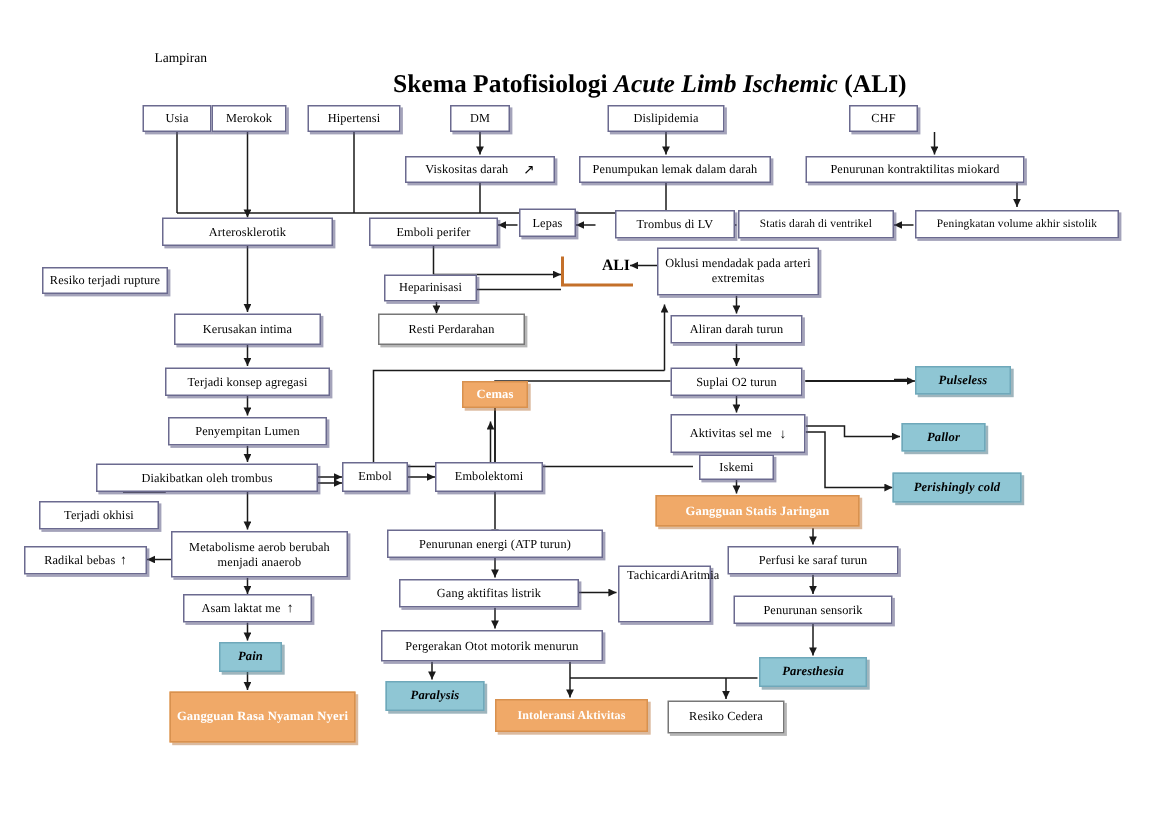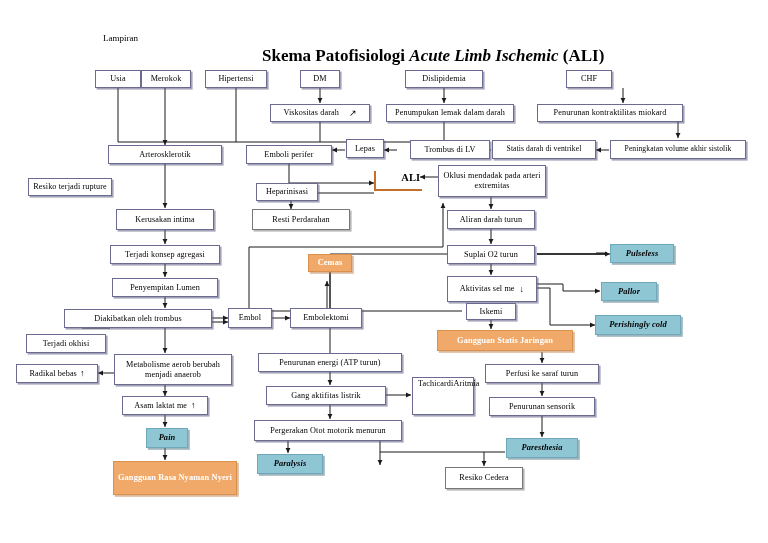--- a/index.html
+++ b/index.html
@@ -245,20 +245,21 @@
   <div class="node" style="left:258px;top:353px;width:144px;height:19px;">Penurunan energi (ATP turun)</div>
   <div class="node" style="left:266px;top:386px;width:120px;height:19px;">Gang aktifitas listrik</div>
   <div class="node" style="left:254px;top:420px;width:148px;height:21px;">Pergerakan Otot motorik menurun</div>
 
   <div class="node" style="left:412px;top:377px;width:62px;height:38px;flex-direction:row;justify-content:space-around;align-items:flex-start;padding-left:5px;">
     <span>Tachicardi</span>
     <span>Aritmia</span>
   </div>
 
   <div class="node teal" style="left:257px;top:454px;width:66px;height:20px;">Paralysis</div>
+  <div class="node orange small" style="left:330px;top:466px;width:102px;height:22px;">Intoleransi  Aktivitas</div>
   <div class="node plain" style="left:445px;top:467px;width:78px;height:22px;">Resiko Cedera</div>
 
   <div class="node orange" style="left:437px;top:330px;width:136px;height:21px;">Gangguan Statis Jaringan</div>
   <div class="node" style="left:485px;top:364px;width:114px;height:19px;">Perfusi ke saraf turun</div>
   <div class="node" style="left:489px;top:397px;width:106px;height:19px;text-align:right;">Penurunan sensorik</div>
   <div class="node teal" style="left:506px;top:438px;width:72px;height:20px;">Paresthesia</div>
 
   <div class="node teal" style="left:610px;top:244px;width:64px;height:19px;">Pulseless</div>
   <div class="node teal" style="left:601px;top:282px;width:56px;height:19px;">Pallor</div>
   <div class="node teal" style="left:595px;top:315px;width:86px;height:20px;">Perishingly cold</div>

